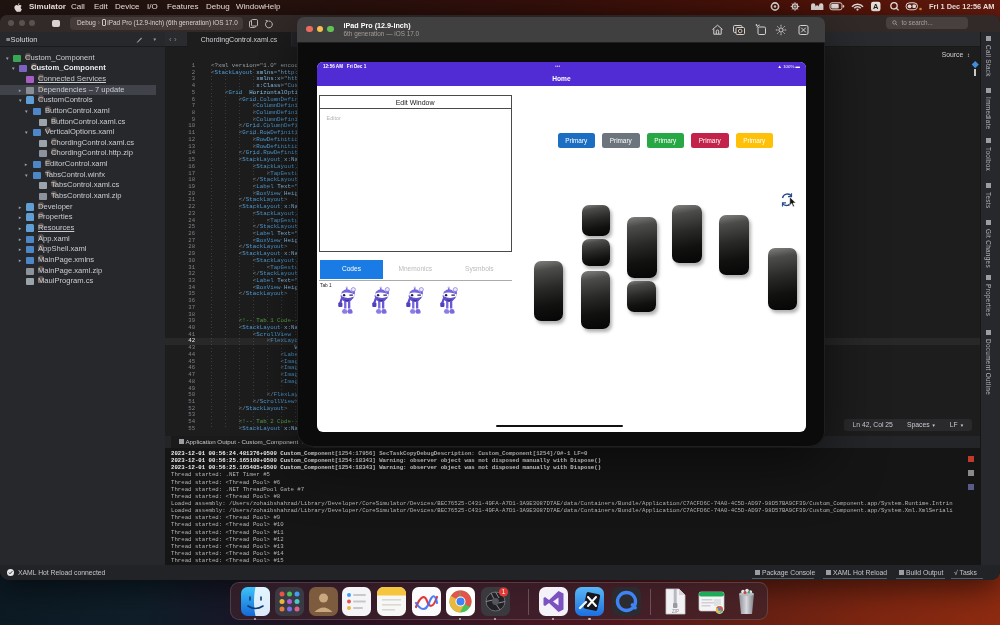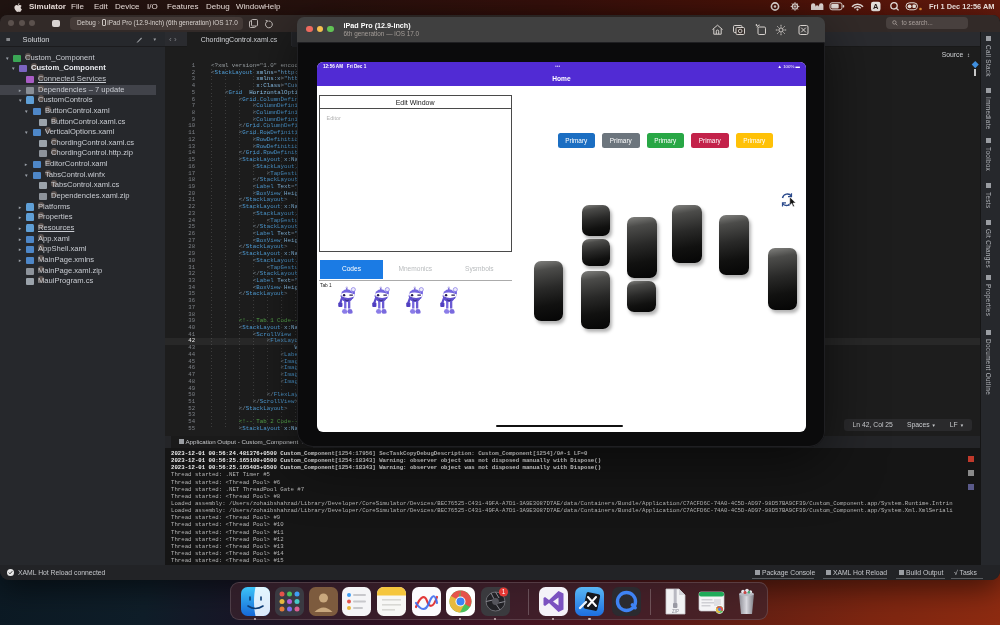--- a/index.html
+++ b/index.html
@@ -95,21 +95,21 @@
 #dock{position:absolute;left:230px;top:582px;width:538px;height:38px;background:rgba(62,36,46,0.68);border:1px solid rgba(255,255,255,0.14);border-radius:9px}
 .dk{position:absolute;top:3.5px;width:29px;height:29px}
 .dksep{position:absolute;top:6px;width:1px;height:26px;background:rgba(255,255,255,0.22)}
 .dkdot{position:absolute;top:34.5px;width:2.4px;height:2.4px;border-radius:50%;background:#cbb8b8}
 </style></head><body>
 <div id="stage">
 <div id="wallTop"></div>
 <div id="wallBot"></div>
 
 <div class="mb mbb" style="left:29px">Simulator</div>
-<div class="mb" style="left:71px">File</div>
+<div class="mb" style="left:71px">Call</div>
 <div class="mb" style="left:94px">Edit</div>
 <div class="mb" style="left:115px">Device</div>
 <div class="mb" style="left:147px">I/O</div>
 <div class="mb" style="left:167px">Features</div>
 <div class="mb" style="left:206px">Debug</div>
 <div class="mb" style="left:236px">Window</div>
 <div class="mb" style="left:264px">Help</div>
 
 <div class="mb" style="left:929px;font-size:7.4px;font-weight:bold">Fri 1 Dec 12:56 AM</div>
 <svg class="abs" style="left:14px;top:2.5px" width="8" height="9" viewBox="0 0 8 9">
@@ -159,21 +159,21 @@
           <rect x="2.5" y="0.5" width="6" height="6.5" rx="1" fill="#322a28" stroke="#c9c3bf" stroke-width="0.9"></rect>
           <path d="M20 2 a3.4 3.4 0 1 1 -2.5 1" stroke="#c9c3bf" stroke-width="1" fill="none"></path>
           <path d="M16.2 0.8 l1.5 2.3 2.5-1.2" fill="#c9c3bf" stroke="none"></path>
         </svg>
  <div id="searchpill"><svg width="6" height="6" viewBox="0 0 6 6" style="vertical-align:-0.5px">
             <circle cx="2.4" cy="2.4" r="1.7" fill="none" stroke="#a99f9b" stroke-width="0.8"></circle>
             <line x1="3.7" y1="3.7" x2="5.3" y2="5.3" stroke="#a99f9b" stroke-width="0.8"></line>
           </svg> &nbsp;to search...</div>
 </div>
 <div id="sidebar">
- <div id="sbhead"><span style="margin-left:6px;letter-spacing:-1px">≡</span><span style="margin-left:13px">Solution</span><svg style="position:absolute;right:22px;top:4px" width="7" height="7" viewBox="0 0 7 7">
+ <div id="sbhead"><span style="margin-left:6px;letter-spacing:-1px">≡</span><span style="margin-left:1px">Solution</span><svg style="position:absolute;right:22px;top:4px" width="7" height="7" viewBox="0 0 7 7">
             <path d="M1 6 L5.2 1.4 L6 2.4 L1.8 6.6 Z M0.6 6.8 l1-0.2 -0.7-0.7 z" fill="#9a9da2"></path>
           </svg><span style="position:absolute;right:8px;color:#9a9da2;font-size:4.6px">▼</span></div>
 
 <div class="tr" style="top:20.5px">
           <span class="chv" style="left:5px"><span style="font-size:4.6px">▼</span></span>
           <span style="position:absolute;left:13px;top:2px"><span class="ic" style="background:#3aa655;border-radius:1px"></span></span>
           <span class="tl" style="left:25px;">Custom_Component</span>
         </div>
 <div class="tr" style="top:31.2px">
           <span class="chv" style="left:11px"><span style="font-size:4.6px">▼</span></span>
@@ -225,26 +225,26 @@
           <span class="chv" style="left:24px"><span style="font-size:4.6px">▼</span></span>
           <span style="position:absolute;left:33px;top:2px"><span class="ic" style="background:#4e87c8;border-radius:1px"></span></span>
           <span class="tl" style="left:45px;">TabsControl.winfx</span>
         </div>
 <div class="tr" style="top:148.4px">
           <span style="position:absolute;left:39px;top:2px"><span class="ic" style="background:#9ba3ab;border-radius:1px"></span></span>
           <span class="tl" style="left:51px;">TabsControl.xaml.cs</span>
         </div>
 <div class="tr" style="top:159.1px">
           <span style="position:absolute;left:39px;top:2px"><span class="ic" style="background:#8d939b;border-radius:1px"></span></span>
-          <span class="tl" style="left:51px;">Dependencies.xaml.zip</span>
+          <span class="tl" style="left:51px;">TabsControl.xaml.zip</span>
         </div>
 <div class="tr" style="top:169.7px">
           <span class="chv" style="left:18px"><span style="font-size:4.2px">►</span></span>
           <span style="position:absolute;left:26px;top:2px"><span class="ic" style="background:#5f9fd6;border-radius:1px 1px 1px 1px;box-shadow:0 -1.5px 0 -0.5px #5f9fd6"></span></span>
-          <span class="tl" style="left:38px;">Platforms</span>
+          <span class="tl" style="left:38px;">Developer</span>
         </div>
 <div class="tr" style="top:180.4px">
           <span class="chv" style="left:18px"><span style="font-size:4.2px">►</span></span>
           <span style="position:absolute;left:26px;top:2px"><span class="ic" style="background:#5f9fd6;border-radius:1px 1px 1px 1px;box-shadow:0 -1.5px 0 -0.5px #5f9fd6"></span></span>
           <span class="tl" style="left:38px;">Properties</span>
         </div>
 <div class="tr" style="top:191.1px">
           <span class="chv" style="left:18px"><span style="font-size:4.2px">►</span></span>
           <span style="position:absolute;left:26px;top:2px"><span class="ic" style="background:#5f9fd6;border-radius:1px 1px 1px 1px;box-shadow:0 -1.5px 0 -0.5px #5f9fd6"></span></span>
           <span class="tl" style="left:38px;text-decoration:underline;">Resources</span>

